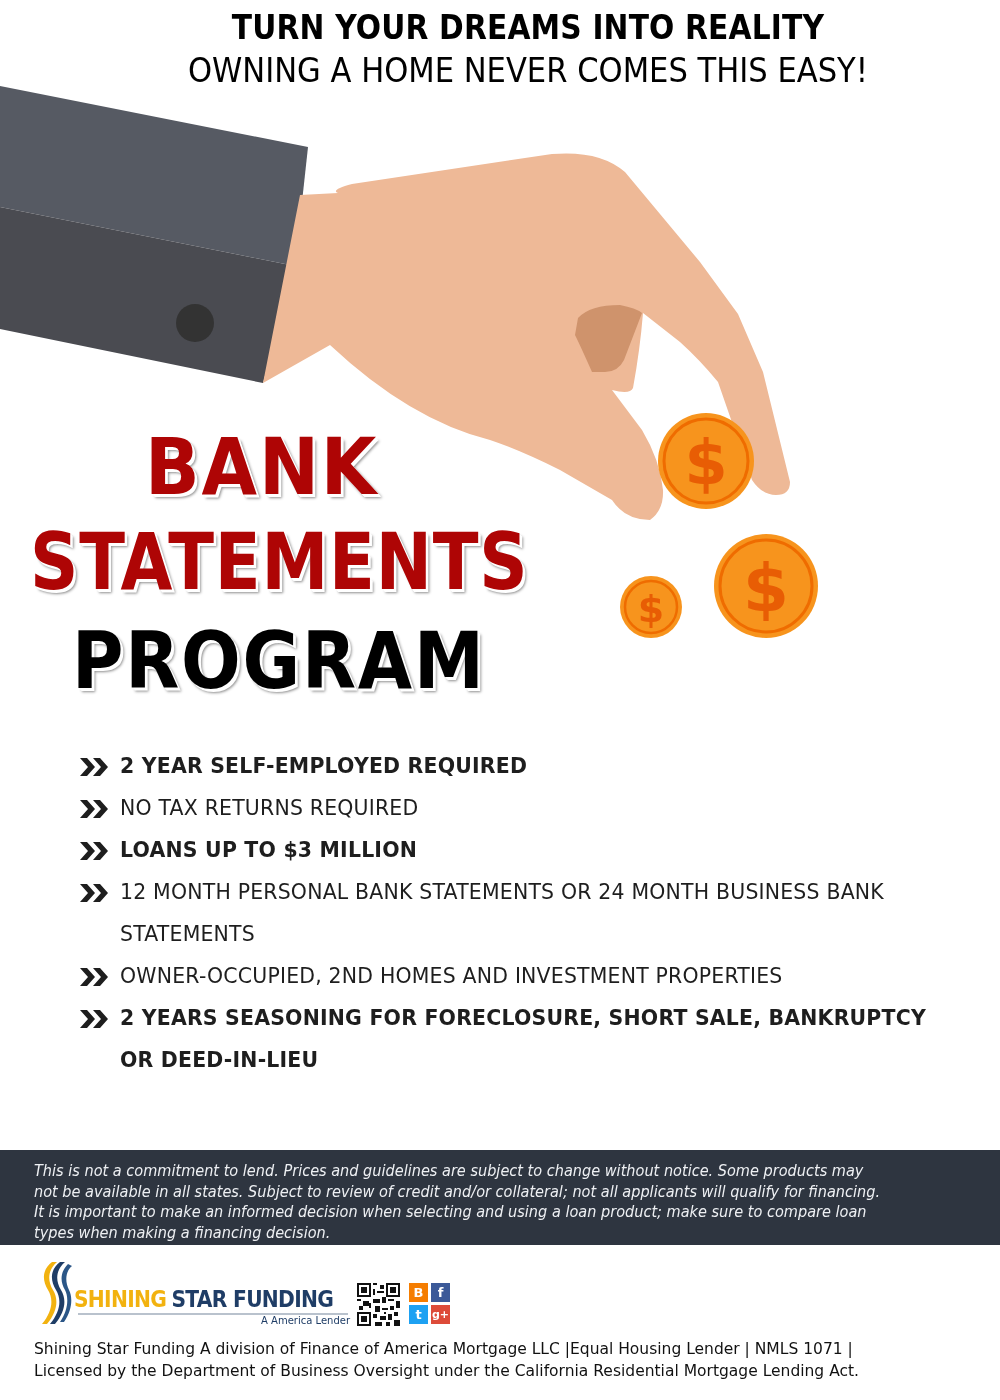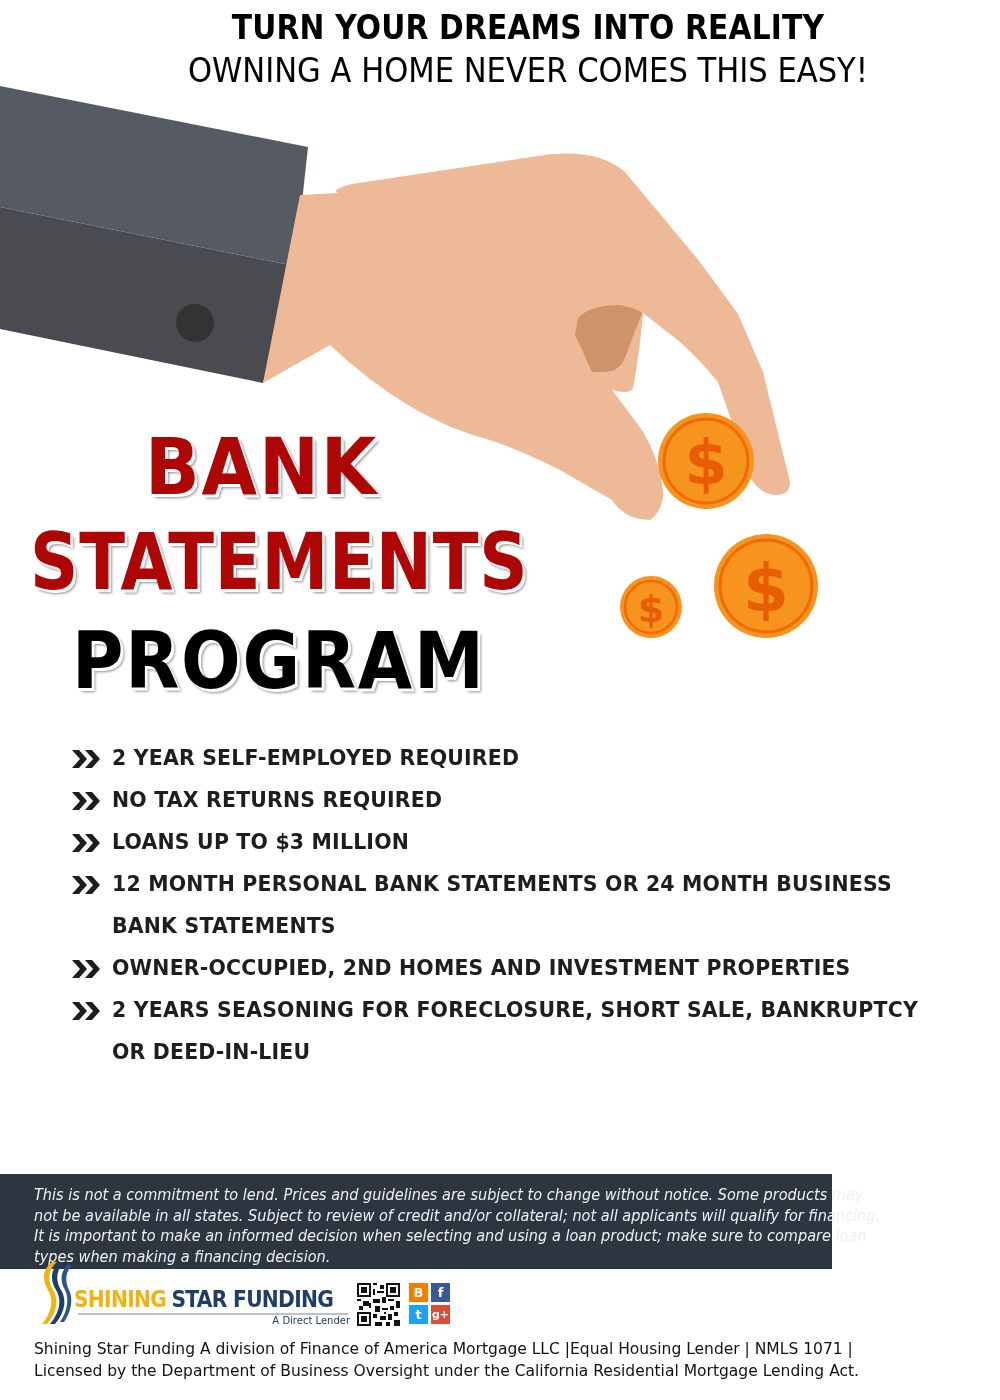--- a/index.html
+++ b/index.html
@@ -23,30 +23,30 @@
             text-shadow: 2px 2px 0 #fff, 3px 3px 0 #fff, 4px 4px 3px rgba(0,0,0,0.45);
             transform:scaleX(0.92); transform-origin:0 0; }
   .t-statements { left:30px; top:523px; font-size:78px; color:#ae0505; letter-spacing:1px;
             text-shadow: 2px 2px 0 #fff, 3px 3px 0 #fff, 4px 4px 3px rgba(0,0,0,0.45);
             transform:scaleX(0.86); transform-origin:0 0; }
   .t-program { left:72px; top:622px; font-size:78px; color:#000; letter-spacing:2px;
             text-shadow: 2px 2px 0 #fff, 3px 3px 0 #fff, 4px 4px 3px rgba(0,0,0,0.45);
             transform:scaleX(0.9); transform-origin:0 0; }
 
   
-  .list { left:68px; top:733px; width:900px; margin:4px; padding:0; list-style:none; }
+  .list { left:68px; top:733px; width:900px; margin:12px; padding:0; list-style:none; }
   .list li { position:relative; padding-left:40px; font-family:"DejaVu Sans", sans-serif;
-             font-size:22px; color:#1e1e1e; line-height:42px; letter-spacing:0.2px;font-weight:bold; }
+             font-size:22px; color:#1e1e1e; line-height:42px; letter-spacing:0.2px; }
   .list li .txt { display:inline-block; transform:scaleX(0.93); transform-origin:0 0; white-space:nowrap; }
   .list li.bold { font-weight:bold; }
   .list li .chev { position:absolute; left:0; top:13px; width:34px; height:18px; }
   .list li.two .txt { white-space:normal; width:880px; }
 
   
-  .band { left:0; top:1174px; width:832px; height:95px; background:#2e3540; }
+  .band { left:0; top:1150px; width:1000px; height:95px; background:#2e3540; }
   .band p { margin:0; position:absolute; left:34px; top:11px; width:990px;
             font-family:"DejaVu Sans", sans-serif; font-style:italic; font-size:15.2px; line-height:20.5px;
             color:#eef0f3; transform:scaleX(0.955); transform-origin:0 0; }
 
   
   .logo { left:38px; top:1260px; width:320px; height:66px; }
   .logo .mark { position:absolute; left:0; top:0; width:34px; height:66px; }
   .logo .name { position:absolute; left:36px; top:26px; font-family:"DejaVu Sans", sans-serif; font-weight:bold;
                 font-size:23px; letter-spacing:-0.8px; white-space:nowrap; transform:scaleX(0.88); transform-origin:0 0; }
   .logo .name .y { color:#f2b20f; }
@@ -157,21 +157,21 @@
 <div class="abs logo">
   <svg class="mark" viewBox="0 0 34 66">
     <path d="M14 2 C4 10 4 20 10 30 C16 40 14 52 4 64 L9 64 C19 52 21 40 15 30 C9 20 10 10 19 2 Z" fill="#f2b20f"></path>
     <path d="M22 2 C12 10 12 20 18 30 C24 40 22 52 12 64 L17 64 C27 52 29 40 23 30 C17 20 18 10 27 2 Z" fill="#1f3d66"></path>
     <path d="M30 4 C22 12 22 22 27 30 C31 38 30 50 22 62 L26 62 C34 50 35 38 31 30 C27 22 27 12 34 6 Z" fill="#2b5687"></path>
   </svg>
   <div class="name">
     <span class="y">SHINING</span><span class="b" style="margin-left:6px">STAR FUNDING</span>
   </div>
   <div class="rule"></div>
-  <div class="tag">A Direct Lender</div>
+  <div class="tag">A America Lender</div>
 </div>
 
 <svg class="abs qr" viewBox="0 0 21 21" shape-rendering="crispEdges">
   <rect width="21" height="21" fill="#fff"></rect>
   <g fill="#111">
     <rect x="0" y="0" width="7" height="7"></rect>
       <rect x="1" y="1" width="5" height="5" fill="#fff"></rect>
       <rect x="2" y="2" width="3" height="3"></rect>
     <rect x="14" y="0" width="7" height="7"></rect>
       <rect x="15" y="1" width="5" height="5" fill="#fff"></rect>

